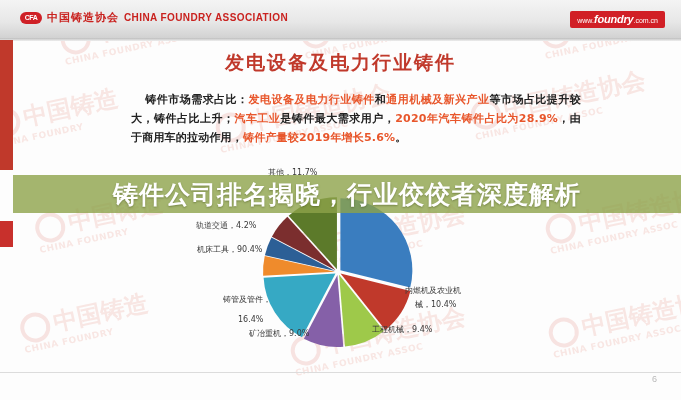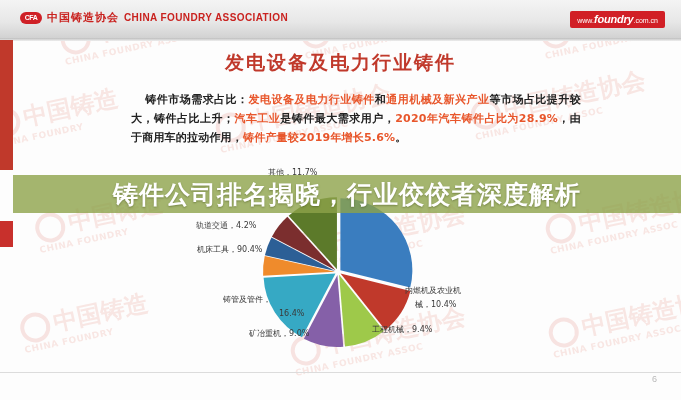--- a/index.html
+++ b/index.html
@@ -142,21 +142,21 @@
           <path d="M 145.18379842703837 110.96607123047644 L 74.92 95.26 A 72 72 0 0 1 81.45 77.48 Z" fill="#2c5f96"></path>
           <path d="M 145.62953496287292 110.16127883904107 L 81.89 76.67 A 72 72 0 0 1 97.34 56.76 Z" fill="#7b2e2e"></path>
           <path d="M 146.92196381198232 109.2003861020983 L 98.63 55.79 A 72 72 0 0 1 146.92 37.20 Z" fill="#5c7a2a"></path>
         </g>
     </svg>
 
     <div class="plabel ctr" style="left:78px;top:7px;">其他，11.7%</div>
     <div class="plabel" style="left:6px;top:60px;">轨道交通，4.2%</div>
     <div class="plabel" style="left:7px;top:84px;">机床工具，90.4%</div>
     <div class="plabel ctr" style="left:33px;top:134px;">铸管及管件，</div>
-    <div class="plabel ctr" style="left:48px;top:148px;margin-left:41px;">16.4%</div>
+    <div class="plabel ctr" style="left:48px;top:154px;">16.4%</div>
     <div class="plabel" style="left:59px;top:168px;">矿冶重机，9.0%</div>
     <div class="plabel" style="left:182px;top:164px;">工程机械，9.4%</div>
     <div class="plabel" style="left:215px;top:125px;">内燃机及农业机</div>
     <div class="plabel" style="left:225px;top:139px;text-align:right;">械，10.4%</div>
   </div>
 
   <div class="banner">
     <span class="banner-txt">铸件公司排名揭晓，行业佼佼者深度解析</span>
   </div>
 

